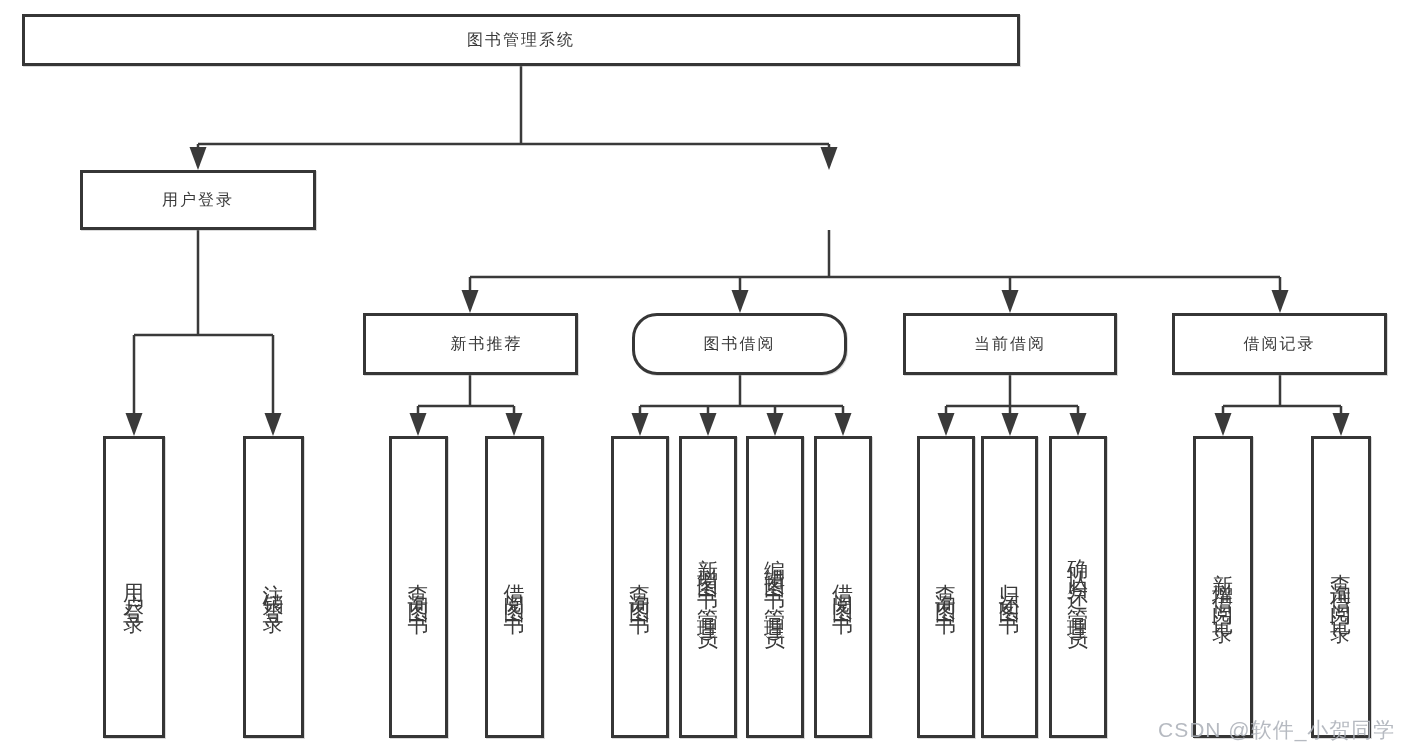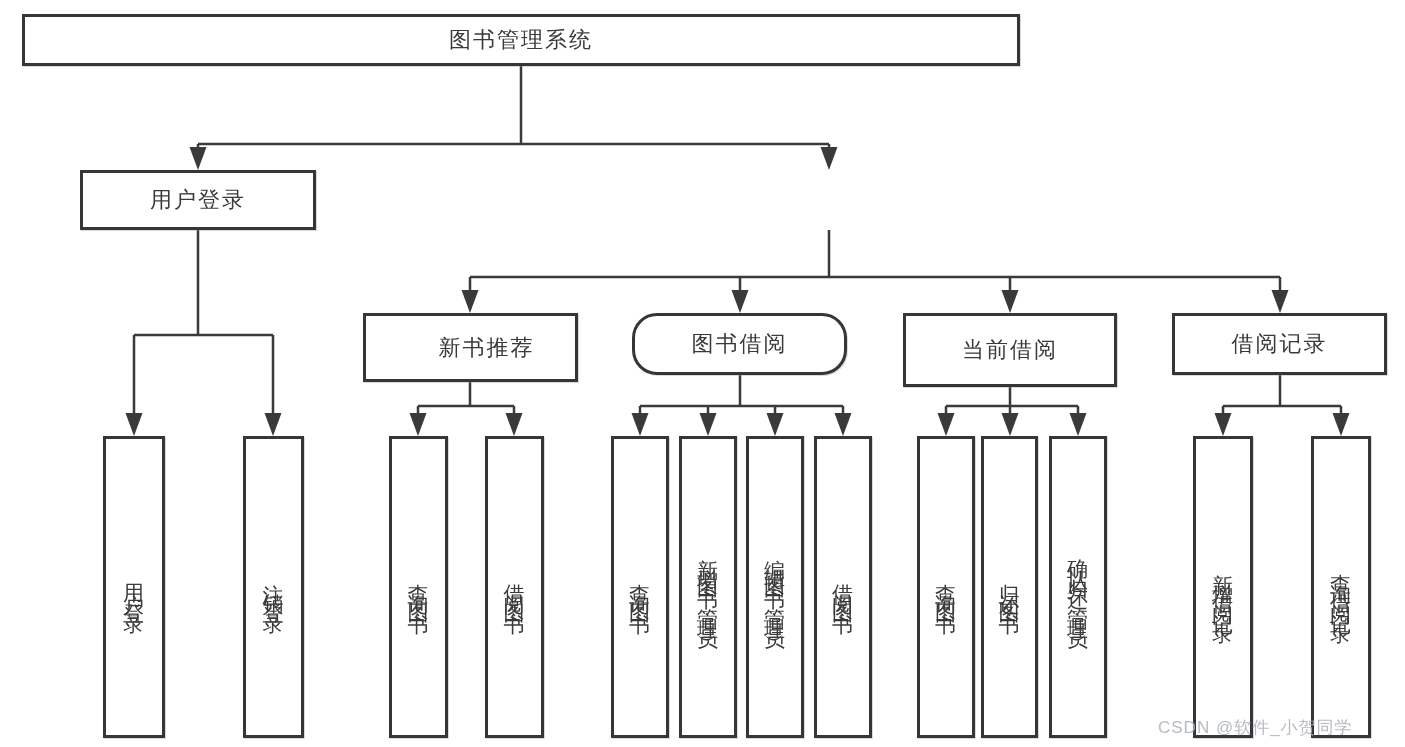--- a/index.html
+++ b/index.html
@@ -23,39 +23,39 @@
     background: #ffffff;
     border: 3px solid #363636;
     box-sizing: border-box;
     display: flex;
     align-items: center;
     justify-content: center;
     z-index: 2;
     box-shadow: 1px 1px 0 rgba(150,150,150,0.35);
   }
   .node .lbl {
-    font-size: 22px;
+    font-size: 16px;
     letter-spacing: 2px;
     color: #3a3a3a;
     white-space: nowrap;
   }
   .leaf .lbl {
     writing-mode: vertical-rl;
     text-orientation: mixed;
     font-size: 21px;
     letter-spacing: 10px;
     line-height: 1;
     white-space: nowrap;
   }
   .watermark {
     position: absolute;
     left: 1158px;
     top: 716px;
     z-index: 5;
-    font-size: 17px;
+    font-size: 21px;
     letter-spacing: 1px;
     color: rgba(174, 179, 186, 0.9);
     white-space: nowrap;
     pointer-events: none;
   }
 </style>
 </head>
 <body>
 
 <div class="stage">
@@ -104,27 +104,27 @@
   </svg>
 
   <div class="node" style="left:22px; top:14px; width:998px; height:52px;">
     <span class="lbl">图书管理系统</span>
   </div>
 
   <div class="node" style="left:80px; top:170px; width:236px; height:60px;">
     <span class="lbl">用户登录</span>
   </div>
 
-  <div class="node" style="left:363px; top:313px; width:215px; height:69px;padding-left:32px;">
+  <div class="node" style="left:363px; top:313px; width:215px; height:62px;padding-left:32px;">
     <span class="lbl">新书推荐</span>
   </div>
   <div class="node" style="left:632px; top:313px; width:215px; height:62px;border-radius:25px;">
     <span class="lbl">图书借阅</span>
   </div>
-  <div class="node" style="left:903px; top:313px; width:214px; height:74px;">
+  <div class="node" style="left:903px; top:313px; width:214px; height:62px;">
     <span class="lbl">当前借阅</span>
   </div>
   <div class="node" style="left:1172px; top:313px; width:215px; height:62px;">
     <span class="lbl">借阅记录</span>
   </div>
 
   <div class="node leaf" style="left:103px; top:436px; width:62px; height:302px;">
     <span class="lbl">用户登录</span>
   </div>
   <div class="node leaf" style="left:243px; top:436px; width:61px; height:302px;">

